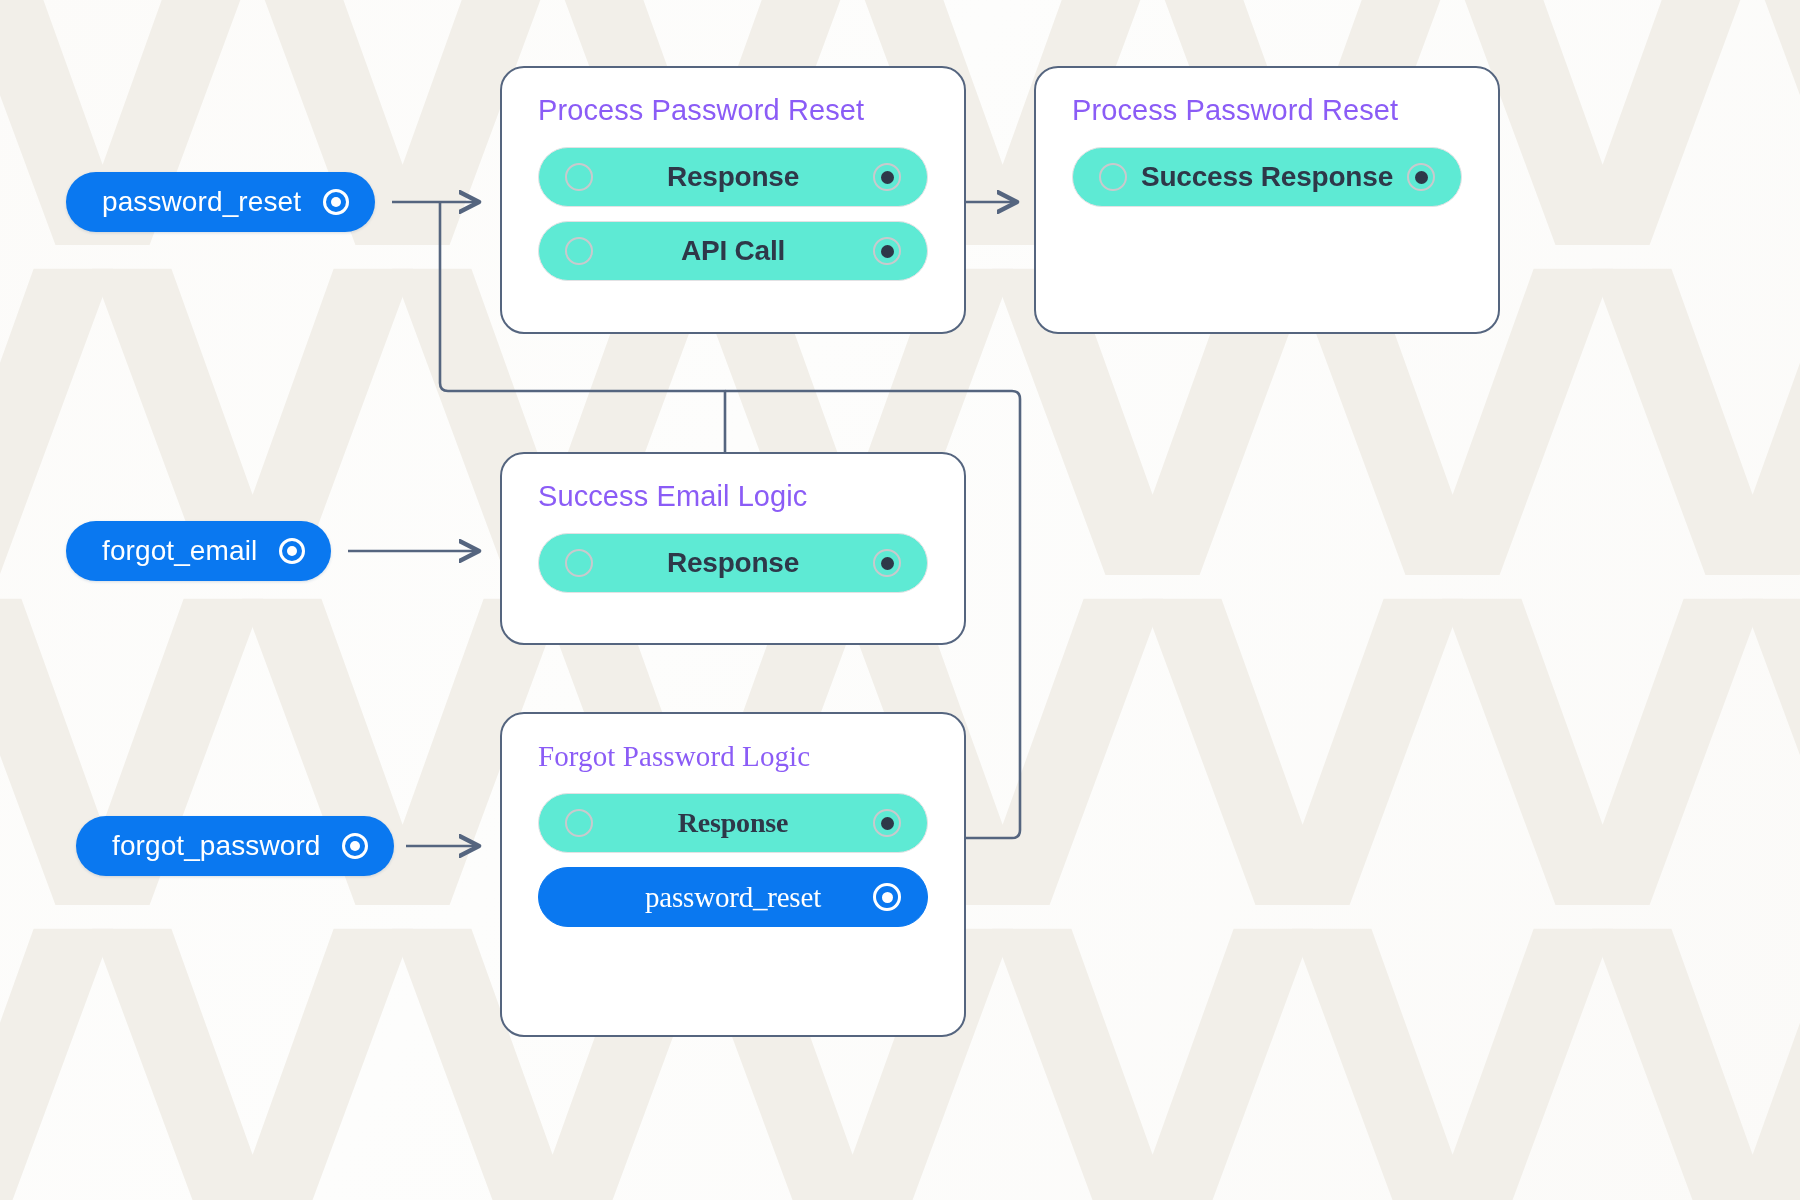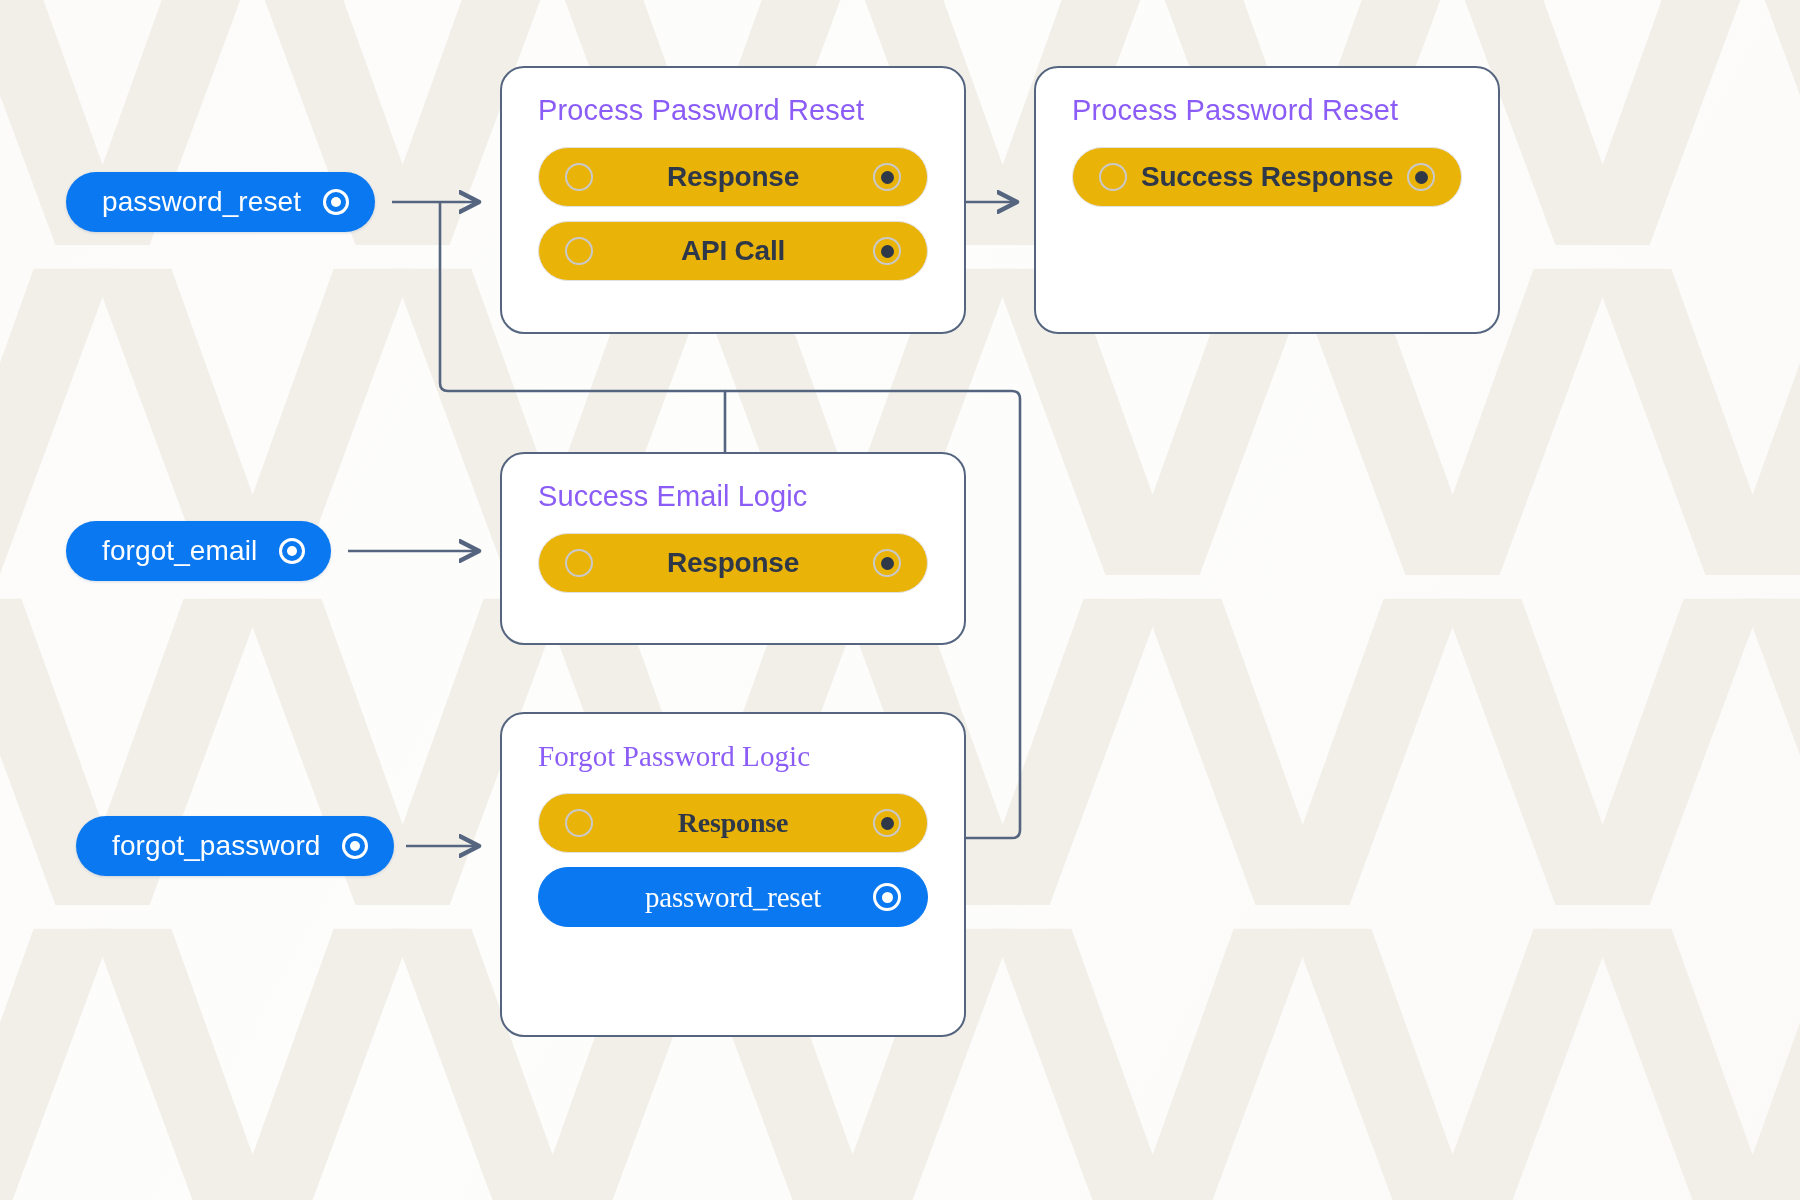--- a/index.html
+++ b/index.html
@@ -104,21 +104,21 @@
   }
 
   .row {
     position: relative;
     display: flex;
     align-items: center;
     justify-content: center;
     height: 60px;
     border: 1.5px solid #e2e2e4;
     border-radius: 30px;
-    background: #eab308;
+    background: #5eead4;
     box-sizing: border-box;
     margin-bottom: 14px;
     padding: 0 26px;
   }
   .row:last-child { margin-bottom: 12px; }
 
   .row-label {
     font-size: 28px;
     font-weight: 700;
     color: #2e3849;

